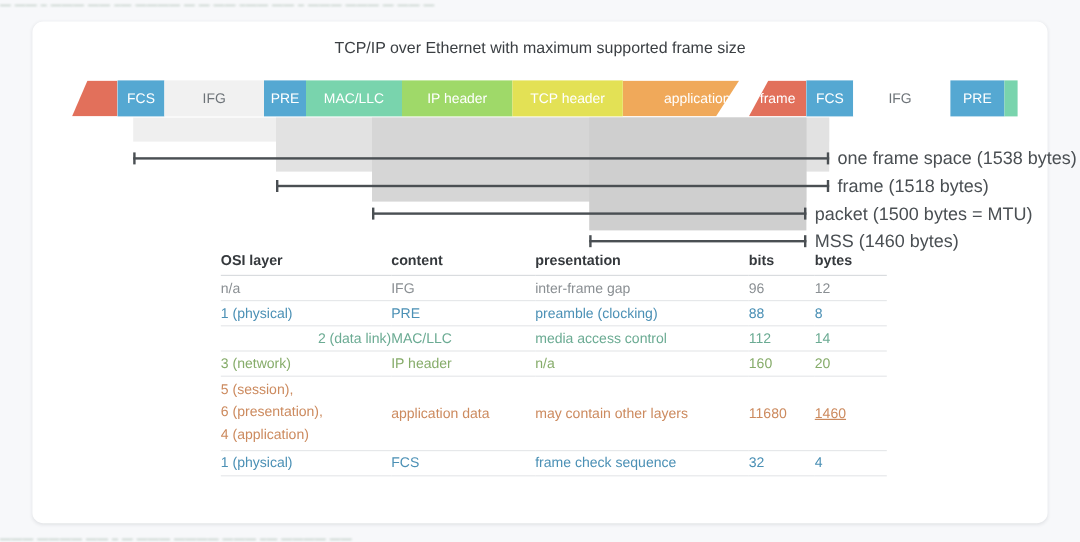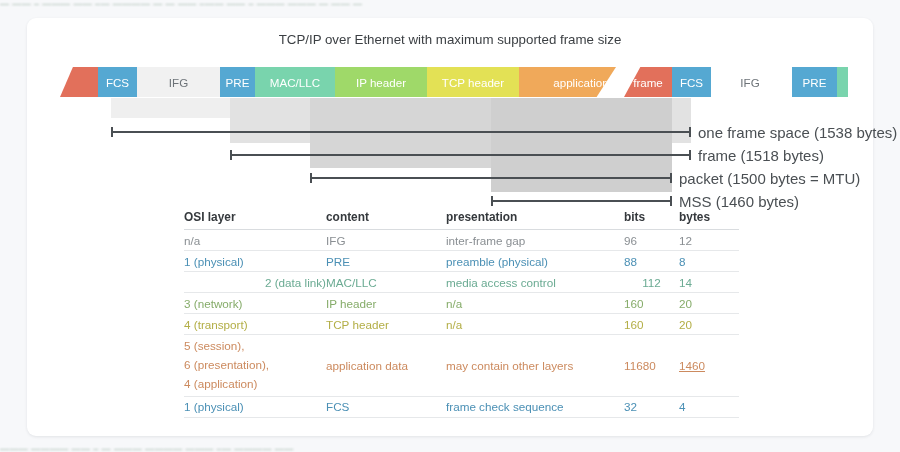--- a/index.html
+++ b/index.html
@@ -221,44 +221,37 @@
           <tr>
             <td class="c-osi" style="color: rgb(138, 143, 147);">n/a</td>
             <td class="c-cont" style="color: rgb(138, 143, 147);">IFG</td>
             <td class="c-desc" style="color: rgb(138, 143, 147);">inter-frame gap</td>
             <td class="c-bits" style="color: rgb(138, 143, 147);">96</td>
             <td class="c-bytes" style="color: rgb(138, 143, 147);">12</td>
           </tr>
           <tr>
             <td class="c-osi" style="color: rgb(75, 144, 181);">1 (physical)</td>
             <td class="c-cont" style="color: rgb(75, 144, 181);">PRE</td>
-            <td class="c-desc" style="color: rgb(75, 144, 181);">preamble (physical)</td>
+            <td class="c-desc" style="color: rgb(75, 144, 181);">preamble (clocking)</td>
             <td class="c-bits" style="color: rgb(75, 144, 181);">88</td>
             <td class="c-bytes" style="color: rgb(75, 144, 181);">8</td>
           </tr>
           <tr>
             <td class="c-osi" style="color: rgb(107, 171, 147); text-align: right;">2 (data link)</td>
             <td class="c-cont" style="color: rgb(107, 171, 147);">MAC/LLC</td>
             <td class="c-desc" style="color: rgb(107, 171, 147); margin-top: 32px;">media access control</td>
-            <td class="c-bits" style="color: rgb(107, 171, 147); text-align: center;">112</td>
+            <td class="c-bits" style="color: rgb(107, 171, 147);">112</td>
             <td class="c-bytes" style="color: rgb(107, 171, 147); margin-top: 20px;">14</td>
           </tr>
           <tr>
             <td class="c-osi" style="color: rgb(134, 172, 106);">3 (network)</td>
             <td class="c-cont" style="color: rgb(134, 172, 106);">IP header</td>
             <td class="c-desc" style="color: rgb(134, 172, 106);">n/a</td>
             <td class="c-bits" style="color: rgb(134, 172, 106);">160</td>
             <td class="c-bytes" style="color: rgb(134, 172, 106);">20</td>
-          </tr>
-          <tr>
-            <td class="c-osi" style="color: rgb(179, 174, 70);">4 (transport)</td>
-            <td class="c-cont" style="color: rgb(179, 174, 70);">TCP header</td>
-            <td class="c-desc" style="color: rgb(179, 174, 70);">n/a</td>
-            <td class="c-bits" style="color: rgb(179, 174, 70);">160</td>
-            <td class="c-bytes" style="color: rgb(179, 174, 70);">20</td>
           </tr>
           <tr class="tall">
             <td class="c-osi multi" style="color: rgb(204, 138, 94); margin-top: 16px;">
               <div>5 (session),</div>
               <div>6 (presentation),</div>
               <div>4 (application)</div>
             </td>
             <td class="c-cont" style="color: rgb(204, 138, 94);">application data</td>
             <td class="c-desc" style="color: rgb(204, 138, 94);">may contain other layers</td>
             <td class="c-bits" style="color: rgb(204, 138, 94);">11680</td>

